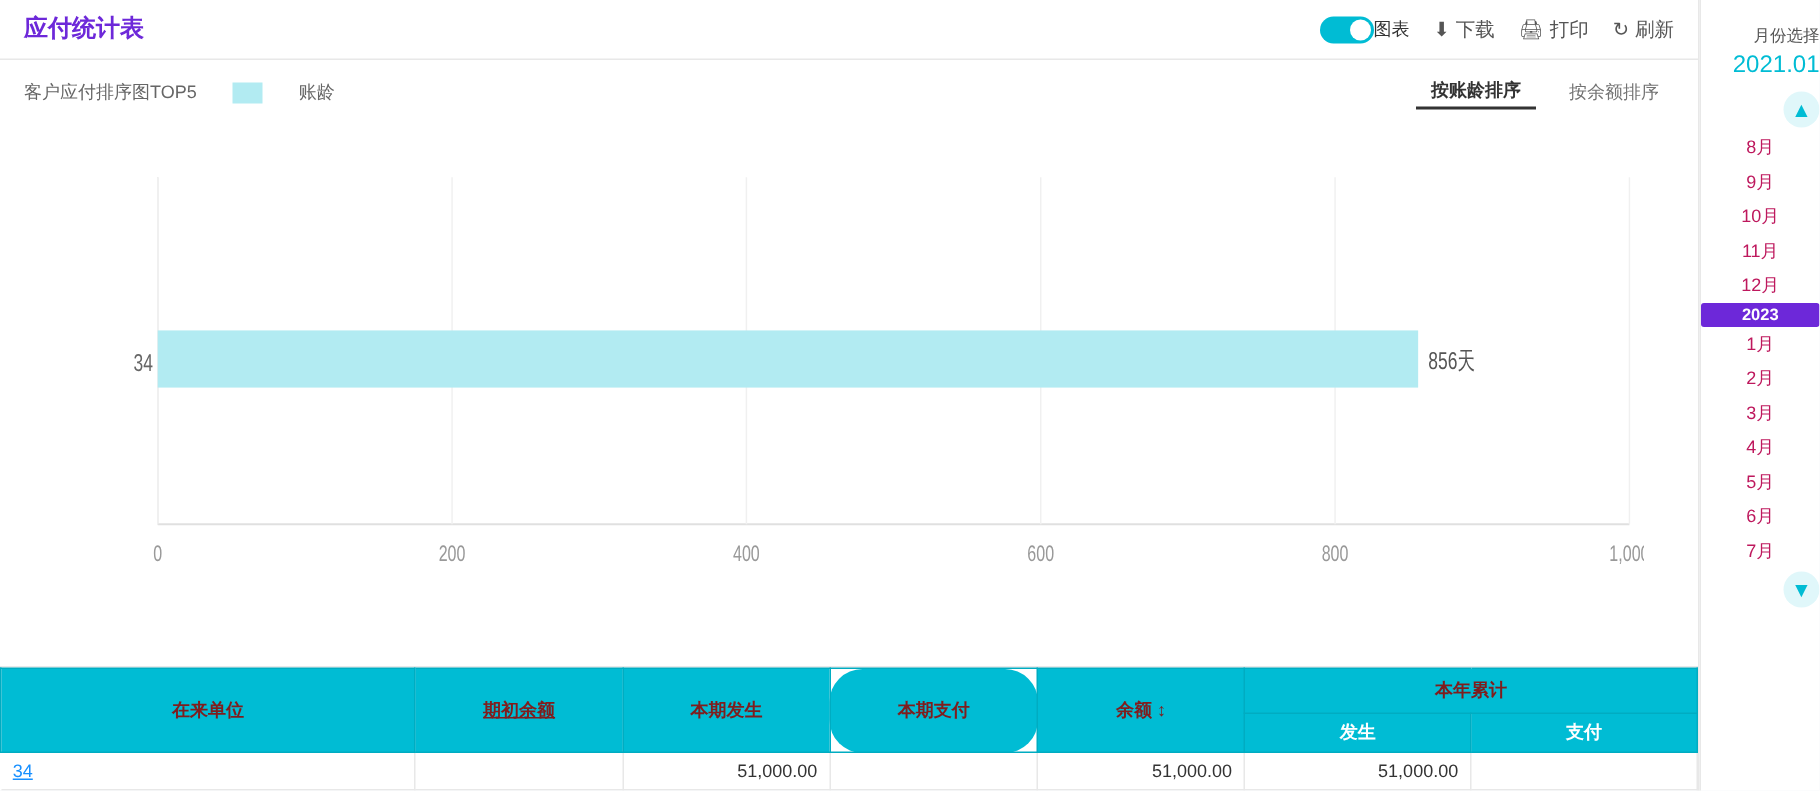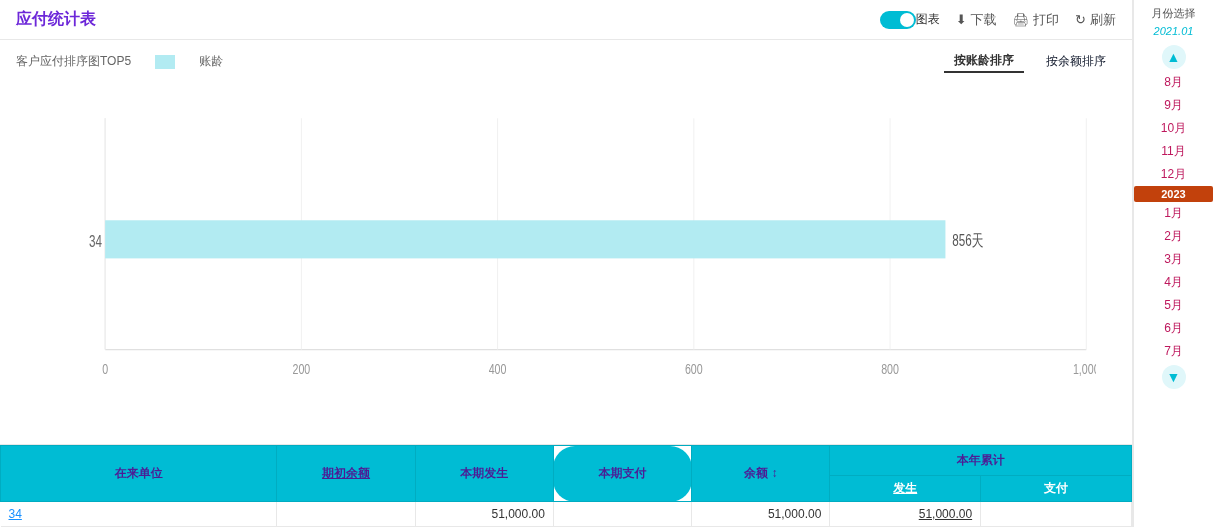--- a/index.html
+++ b/index.html
@@ -15,47 +15,47 @@
     .toggle-track { width: 36px; height: 18px; background: #00bcd4; border-radius: 9px; position: relative; }
     .toggle-thumb { width: 14px; height: 14px; background: #fff; border-radius: 50%; position: absolute; top: 2px; right: 2px; }
     .action-btn { display: flex; align-items: center; gap: 4px; cursor: pointer; color: #555; font-size: 13px; }
 
     
     .chart-section { background: #fff; flex: 1; padding: 10px 16px; overflow: hidden; display: flex; flex-direction: column; }
     .chart-header { display: flex; align-items: center; justify-content: space-between; margin-bottom: 8px; }
     .chart-legend { display: flex; align-items: center; gap: 24px; font-size: 12px; color: #666; }
     .legend-box { width: 20px; height: 14px; background: #b2ebf2; display: inline-block; }
     .chart-sort-btns { display: flex; gap: 12px; }
-    .sort-btn { padding: 2px 10px; font-size: 12px; cursor: pointer; border: none; background: none; color: #0f172a; text-decoration: none; }
+    .sort-btn { padding: 2px 10px; font-size: 12px; cursor: pointer; border: none; background: none; color: #737373; text-decoration: none; }
     .sort-btn.active { border-bottom: 2px solid #333; color: #333; font-weight: bold; }
 
     
     .table-section { background: #fff; border-top: 1px solid #e8e8e8; }
     table { width: 100%; border-collapse: collapse; }
-    .thead-row-1 th { background: #00bcd4; color: #4c1d95; padding: 6px 8px; text-align: center; font-size: 12px; border: 1px solid #00acc1; }
+    .thead-row-1 th { background: #00bcd4; color: #7f1d1d; padding: 6px 8px; text-align: center; font-size: 12px; border: 1px solid #00acc1; }
     .thead-row-2 th { background: #00bcd4; color: #fff; padding: 4px 8px; text-align: center; font-size: 12px; border: 1px solid #00acc1; }
     tbody tr td { padding: 5px 8px; text-align: right; font-size: 12px; border-bottom: 1px solid #e8e8e8; border-right: 1px solid #e8e8e8; }
     tbody tr td:first-child { text-align: left; }
     tbody tr td a { color: #1890ff; text-decoration: underline; cursor: pointer; }
     .col-name { width: 22%; }
     .col-opening { width: 11%; text-decoration: underline; }
     .col-occur { width: 11%; }
     .col-pay { width: 11%; border-radius: 22px; }
     .col-balance { width: 11%; }
-    .col-year-occur { width: 12%; text-decoration: underline; }
+    .col-year-occur { width: 12%; }
     .col-year-pay { width: 12%; }
 
     
-    .right-sidebar { width: 80px; background: #fff; border-left: 1px solid #e8e8e8; display: flex; flex-direction: column; align-items: center; padding: 6px 0; overflow: hidden; }
+    .right-sidebar { width: 80px; background: #fff; border-left: 1px solid #e8e8e8; display: flex; flex-direction: column; align-items: flex-end; padding: 16px 0; overflow: hidden; }
     .sidebar-title { font-size: 11px; color: #555; margin-bottom: 4px; text-align: center; }
-    .sidebar-date { font-size: 11px; color: #00bcd4; margin-bottom: 6px; text-align: center; font-style: italic; }
+    .sidebar-date { font-size: 16px; color: #00bcd4; margin-bottom: 6px; text-align: center; }
     .scroll-up, .scroll-down { width: 24px; height: 24px; background: #e0f7fa; border-radius: 50%; display: flex; align-items: center; justify-content: center; cursor: pointer; margin: 2px 0; }
     .month-list { display: flex; flex-direction: column; align-items: center; width: 100%; }
     .month-item { font-size: 12px; color: #be185d; padding: 3px 8px; cursor: pointer; width: 100%; text-align: center; }
-    .month-item.year-label { background: #c2410c; color: #fff; font-weight: bold; padding: 2px 6px; border-radius: 2px; font-size: 11px; }
+    .month-item.year-label { background: #6d28d9; color: #fff; font-weight: bold; padding: 2px 6px; border-radius: 2px; font-size: 11px; }
     .divider { width: 1px; background: #e8e8e8; }
   </style>
 </head>
 <body>
 
 <div class="main-content">
 
   <div class="page-header">
     <span class="page-title">应付统计表</span>
     <div class="header-actions">

